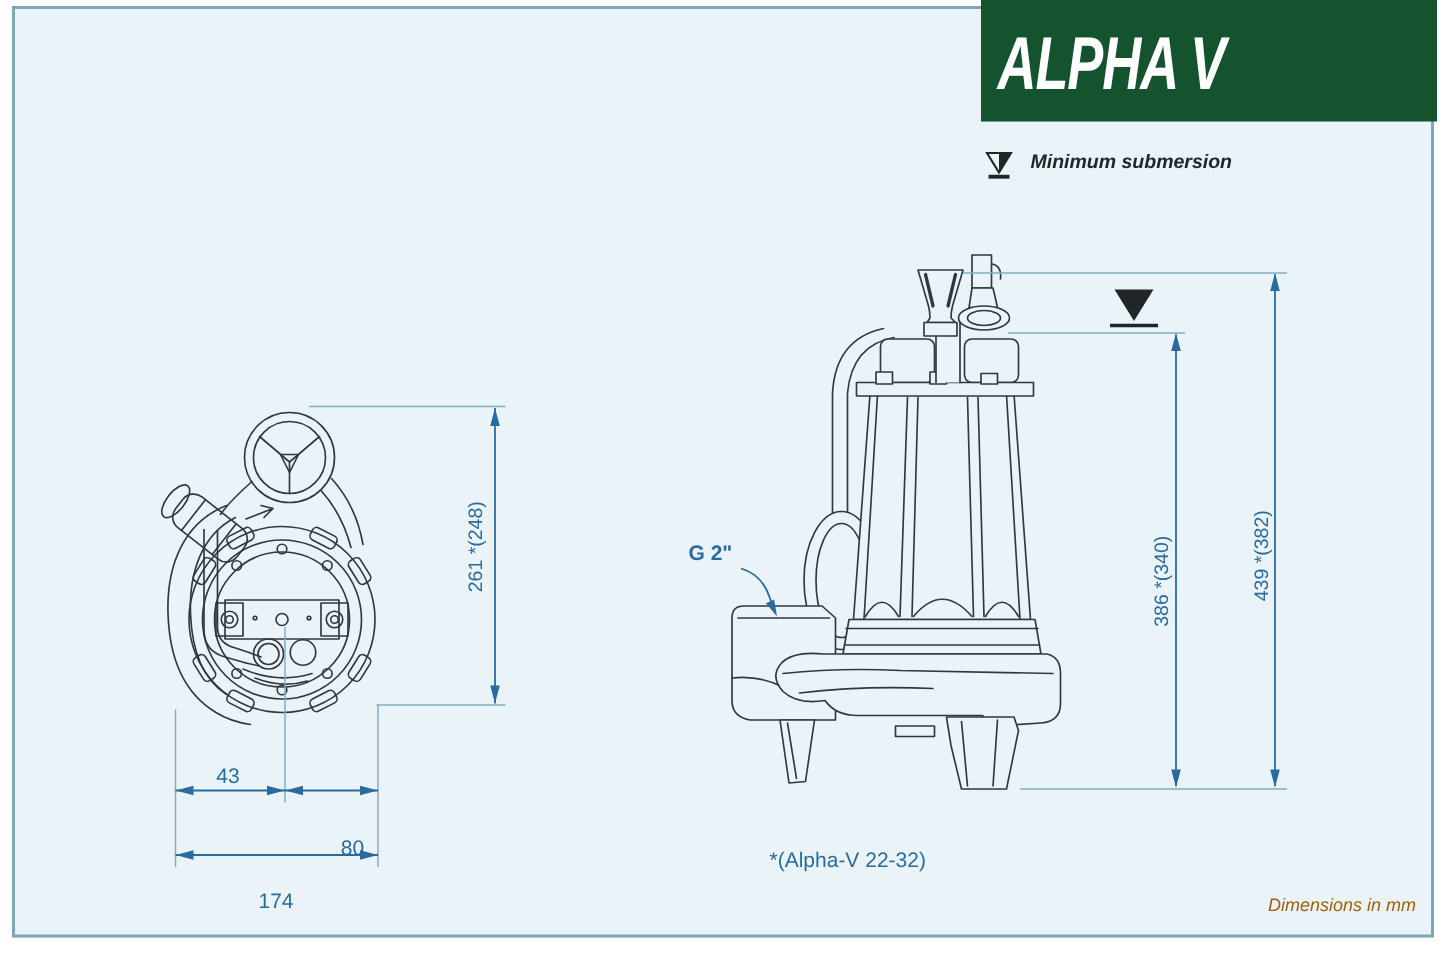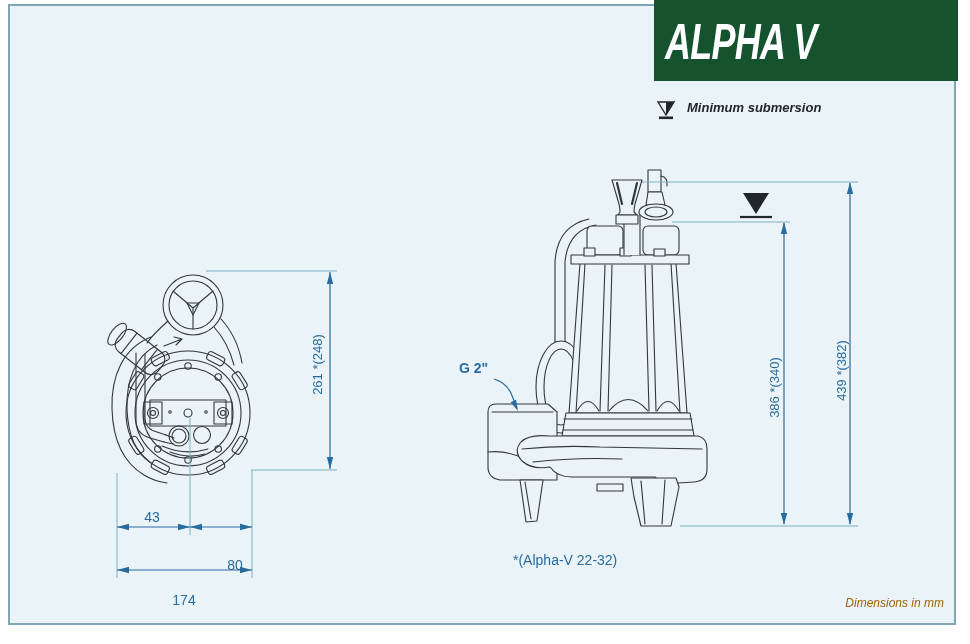--- a/index.html
+++ b/index.html
@@ -219,15 +219,15 @@
     </g>
   </svg>
 
   <div class="lbl dim-v" style="left:262px;top:357px;">261 *(248)</div>
   <div class="lbl dim-h" style="left:132px;top:509px;">43</div>
   <div class="lbl dim-h" style="left:215px;top:509px;margin-top:48px;">80</div>
   <div class="lbl dim-h" style="left:164px;top:552px;margin-top:40px;">174</div>
   <div class="lbl g2-label" style="left:459px;top:360px;">G 2"</div>
   <div class="lbl dim-v" style="left:719px;top:380px;">386 *(340)</div>
   <div class="lbl dim-v" style="left:786px;top:363px;">439 *(382)</div>
-  <div class="lbl footnote" style="left:513px;top:552px;">*(Alpha-V 22-32)</div>
+  <div class="lbl footnote" style="left:513px;top:565px;">*(Alpha-V 22-32)</div>
   <div class="units-note">Dimensions in mm</div>
 </div>
 
 </body></html>

